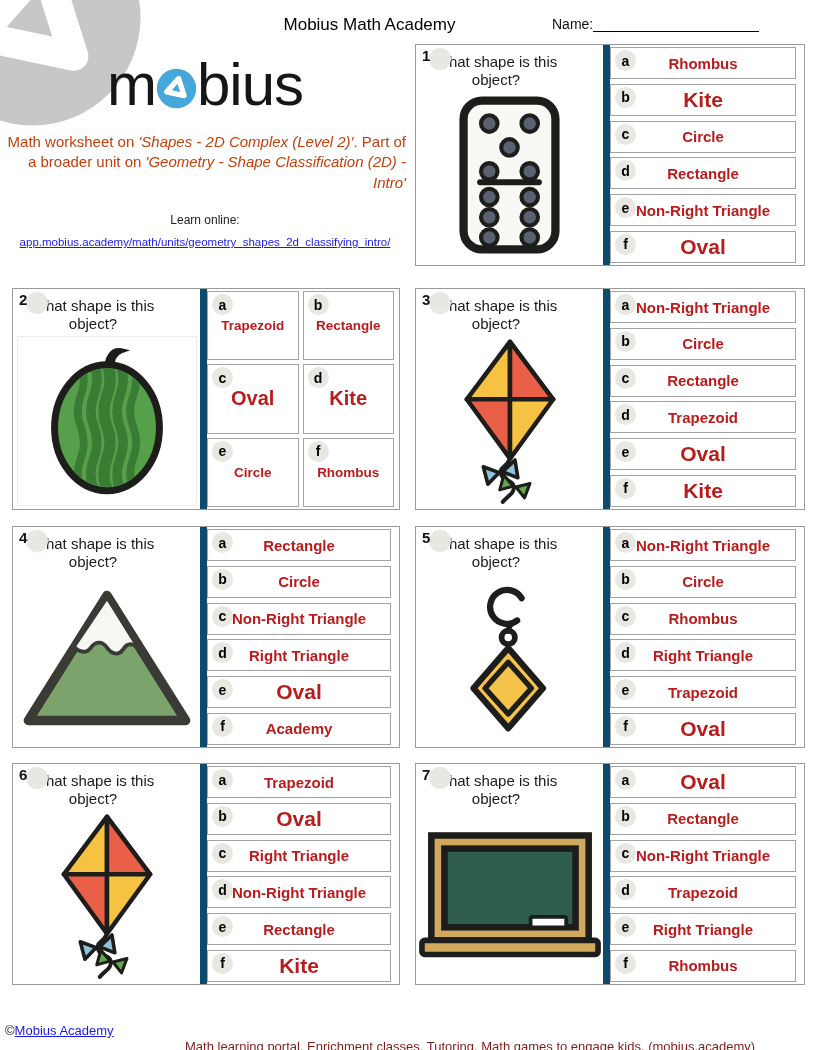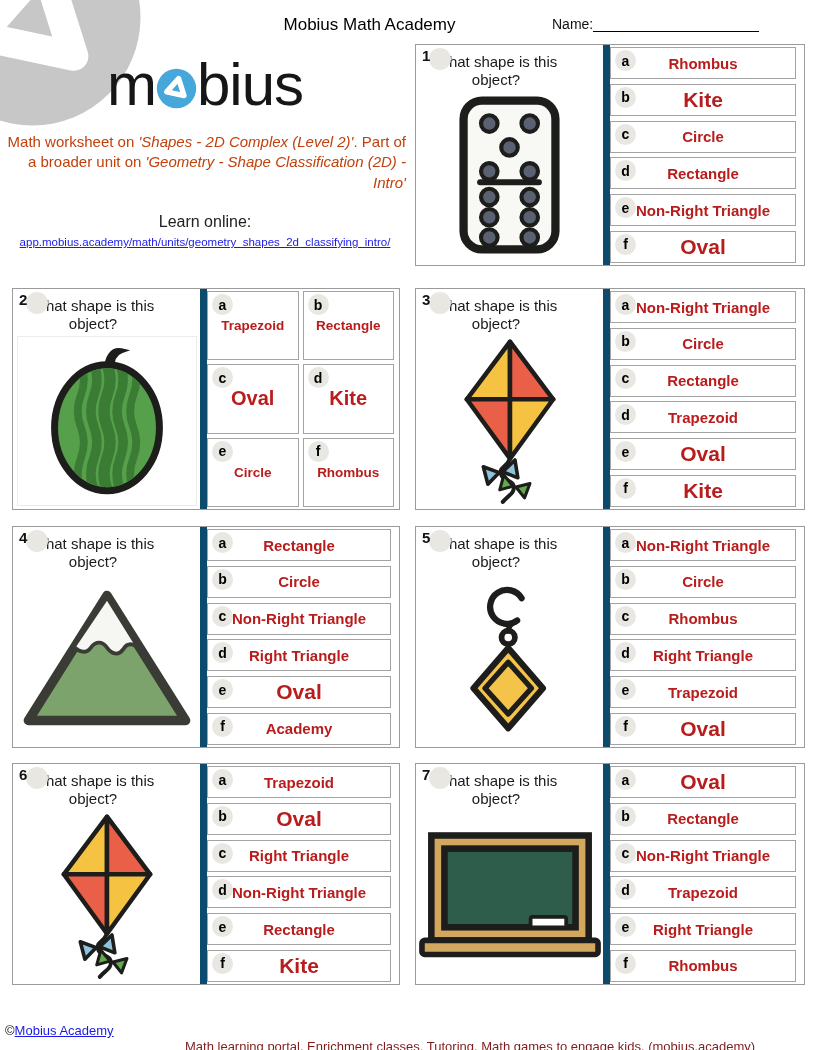--- a/index.html
+++ b/index.html
@@ -11,21 +11,21 @@
   
   .swoosh { position:absolute; left:-80px; top:-95px; z-index:0; }
   .site-title { position:absolute; top:15px; left:0; width:739px; text-align:center; font-size:17px; color:#000; }
   .name-row { position:absolute; top:15px; left:552px; font-size:14px; }
   .name-line { display:inline-block; width:166px; border-bottom:1.4px solid #000; height:17px; vertical-align:bottom; }
   .logo { position:absolute; top:50px; left:0; width:410px; text-align:center;
           font-size:60px; font-weight:400; letter-spacing:-1px; color:#161616; }
   .logo svg { vertical-align:-4px; }
   .intro { position:absolute; top:132px; left:6px; width:400px; text-align:right; font-size:15px; line-height:1.35; color:#c2410c; }
   .intro .it { font-style:italic; }
-  .learn-label { position:absolute; top:213px; left:0; width:410px; text-align:center; font-size:16px; color:#222; }
+  .learn-label { position:absolute; top:213px; left:0; width:410px; text-align:center; font-size:12px; color:#222; }
   .learn-link { position:absolute; top:236px; left:0; width:410px; text-align:center; font-size:11.5px; }
   .learn-link a, .foot-link { color:#1a1ae6; text-decoration:underline; cursor:pointer; }
   
   .question { position:absolute; height:222px; border:1px solid #9b9b9b; background:#fff; display:flex; }
   .qnum { position:absolute; top:2px; left:6px; font-weight:bold; font-size:15px; z-index:2; }
   .qbadge { position:absolute; top:3px; left:13px; width:22px; height:22px; border-radius:50%; background:#e8e7e2; z-index:1; }
   .qcell { width:194px; flex:0 0 194px; border-right:7px solid #0c4a6e; display:flex; flex-direction:column; }
   .prompt { padding-top:8px; width:160px; text-align:center; font-size:15px; line-height:1.22; color:#1a1a1a; }
   .img-area { flex:1; display:flex; align-items:center; justify-content:center; width:100%; }
   .img-frame { border:1px solid #ececec; width:180px; height:170px; display:flex; align-items:center; justify-content:center; }

